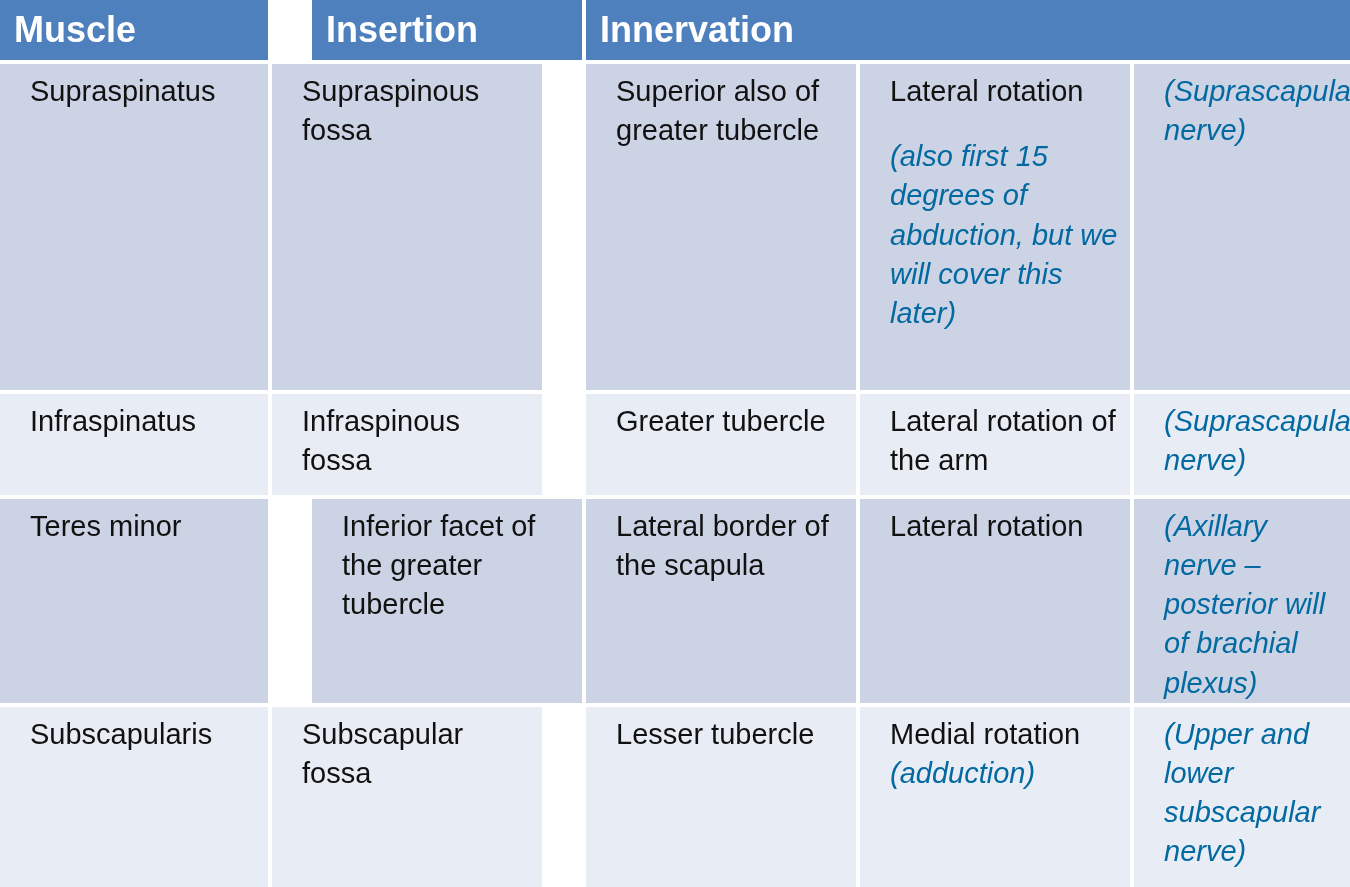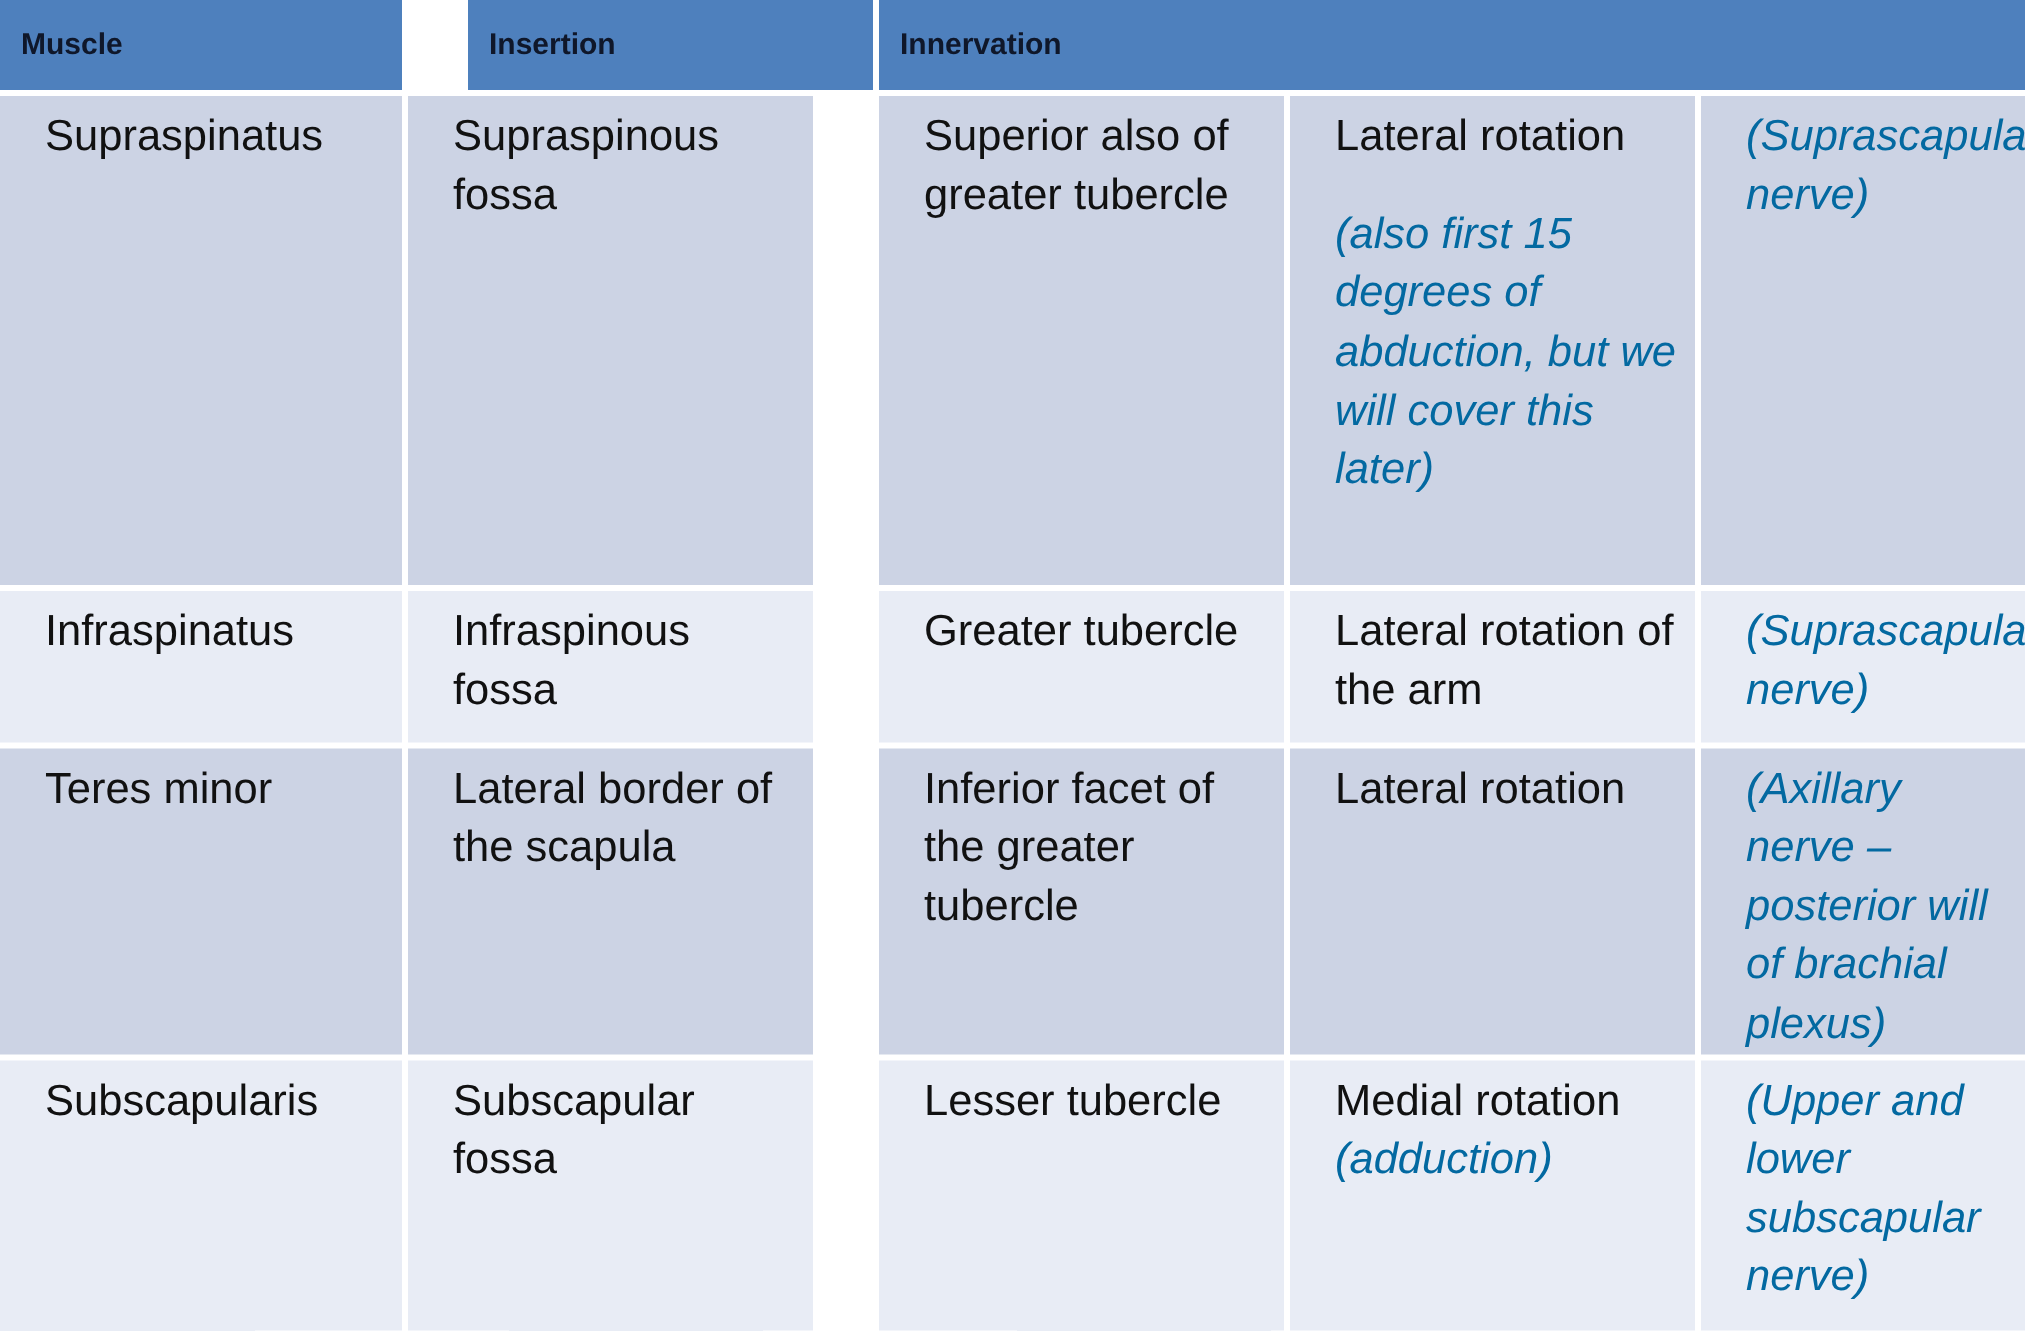--- a/index.html
+++ b/index.html
@@ -25,23 +25,23 @@
 
   
   .thead {
     display: flex;
     height: 60px;
     flex: 0 0 60px;
     background: #ffffff;
   }
   .th {
     background: #4e80bd;
-    color: #0f172a;
+    color: #ffffff;
     font-weight: bold;
-    font-size: 20px;
+    font-size: 36px;
     line-height: 1;
     display: flex;
     align-items: center;
     box-sizing: border-box;
     padding: 0 0 0 14px;
     margin-right: 4px;
     overflow: hidden;
     white-space: nowrap;
     text-align: center;
   }
@@ -132,25 +132,25 @@
     </div>
     <div class="td c4">
       <span class="cell-text note">(Suprascapular nerve)</span>
     </div>
   </div>
 
   <div class="trow r3 band-dark">
     <div class="td c0">
       <span class="cell-text">Teres minor</span>
     </div>
+    <div class="td c2">
+      <span class="cell-text">Inferior facet of the greater tubercle</span>
+    </div>
     <div class="td c1">
       <span class="cell-text">Lateral border of the scapula</span>
-    </div>
-    <div class="td c2">
-      <span class="cell-text">Inferior facet of the greater tubercle</span>
     </div>
     <div class="td c3">
       <span class="cell-text">Lateral rotation</span>
     </div>
     <div class="td c4">
       <span class="cell-text note">(Axillary nerve – posterior will of brachial plexus)</span>
     </div>
   </div>
 
   <div class="trow r4 band-light">

